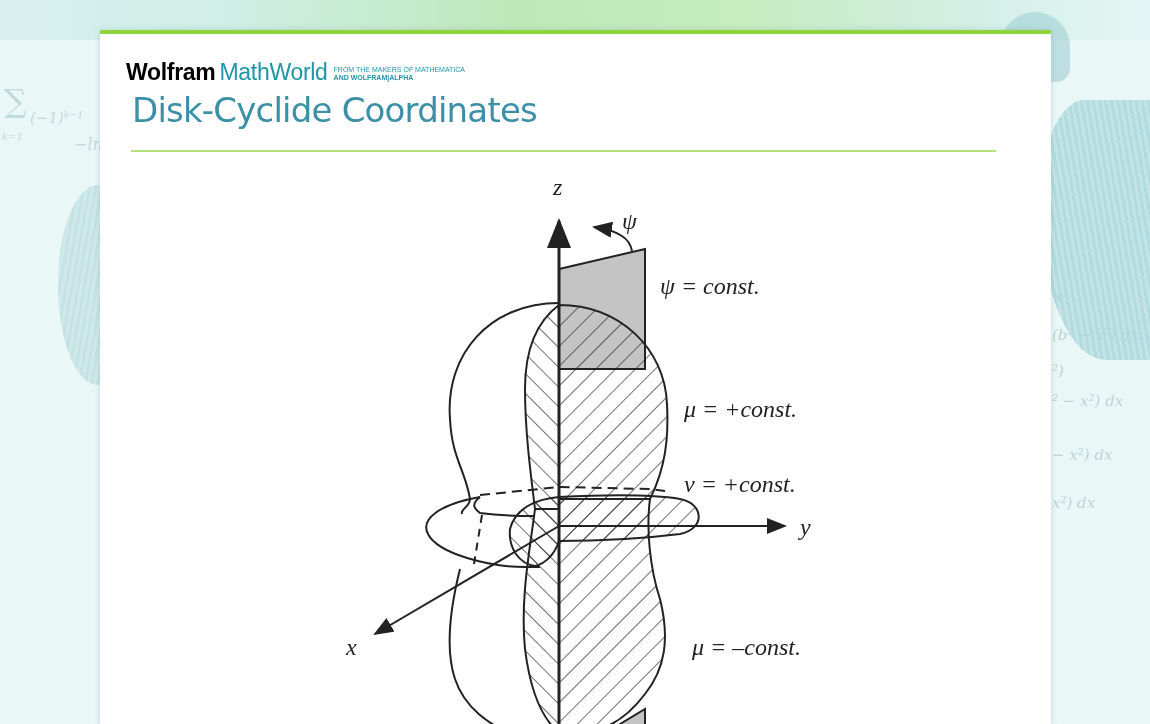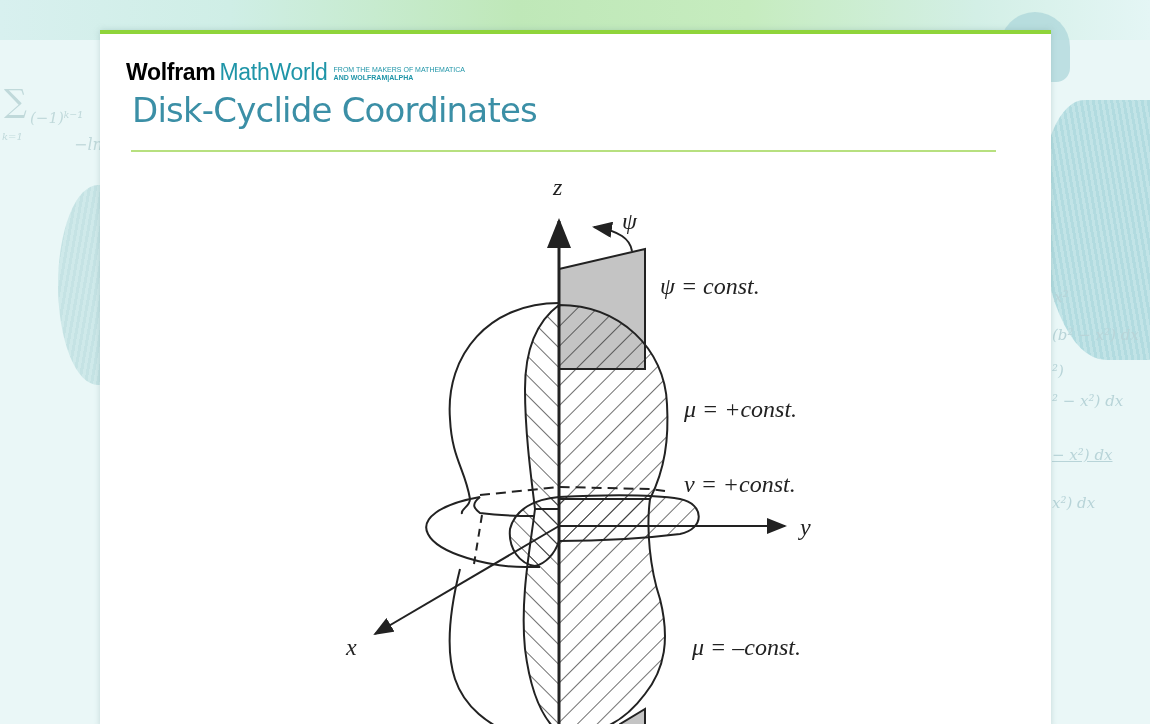--- a/index.html
+++ b/index.html
@@ -91,21 +91,21 @@
   <span class="ln">−ln</span>
 </div>
 <div class="bg-shape-left"></div>
 <div class="bg-shape-right1"></div>
 <div class="bg-shape-right2"></div>
 <div class="bg-math-right">
   <div style="left:2px;top:0px;">x²</div>
   <div style="left:0px;top:38px;">(b² − x²)  dx</div>
   <div style="left:0px;top:74px;">²)</div>
   <div style="left:0px;top:104px;text-align:center;">² − x²)  dx</div>
-  <div style="left:0px;top:158px;text-decoration:underline;">− x²)  dx</div>
+  <div style="left:0px;top:158px;">− x²)  dx</div>
   <div style="left:0px;top:206px;">x²)  dx</div>
 </div>
 
 <div class="card">
   <a class="logo">
     <span class="wolfram">Wolfram</span>
     <span class="mathworld">MathWorld</span>
     <span class="tag">
       <span>FROM THE MAKERS OF MATHEMATICA</span>
       <b>AND WOLFRAM|ALPHA</b>

